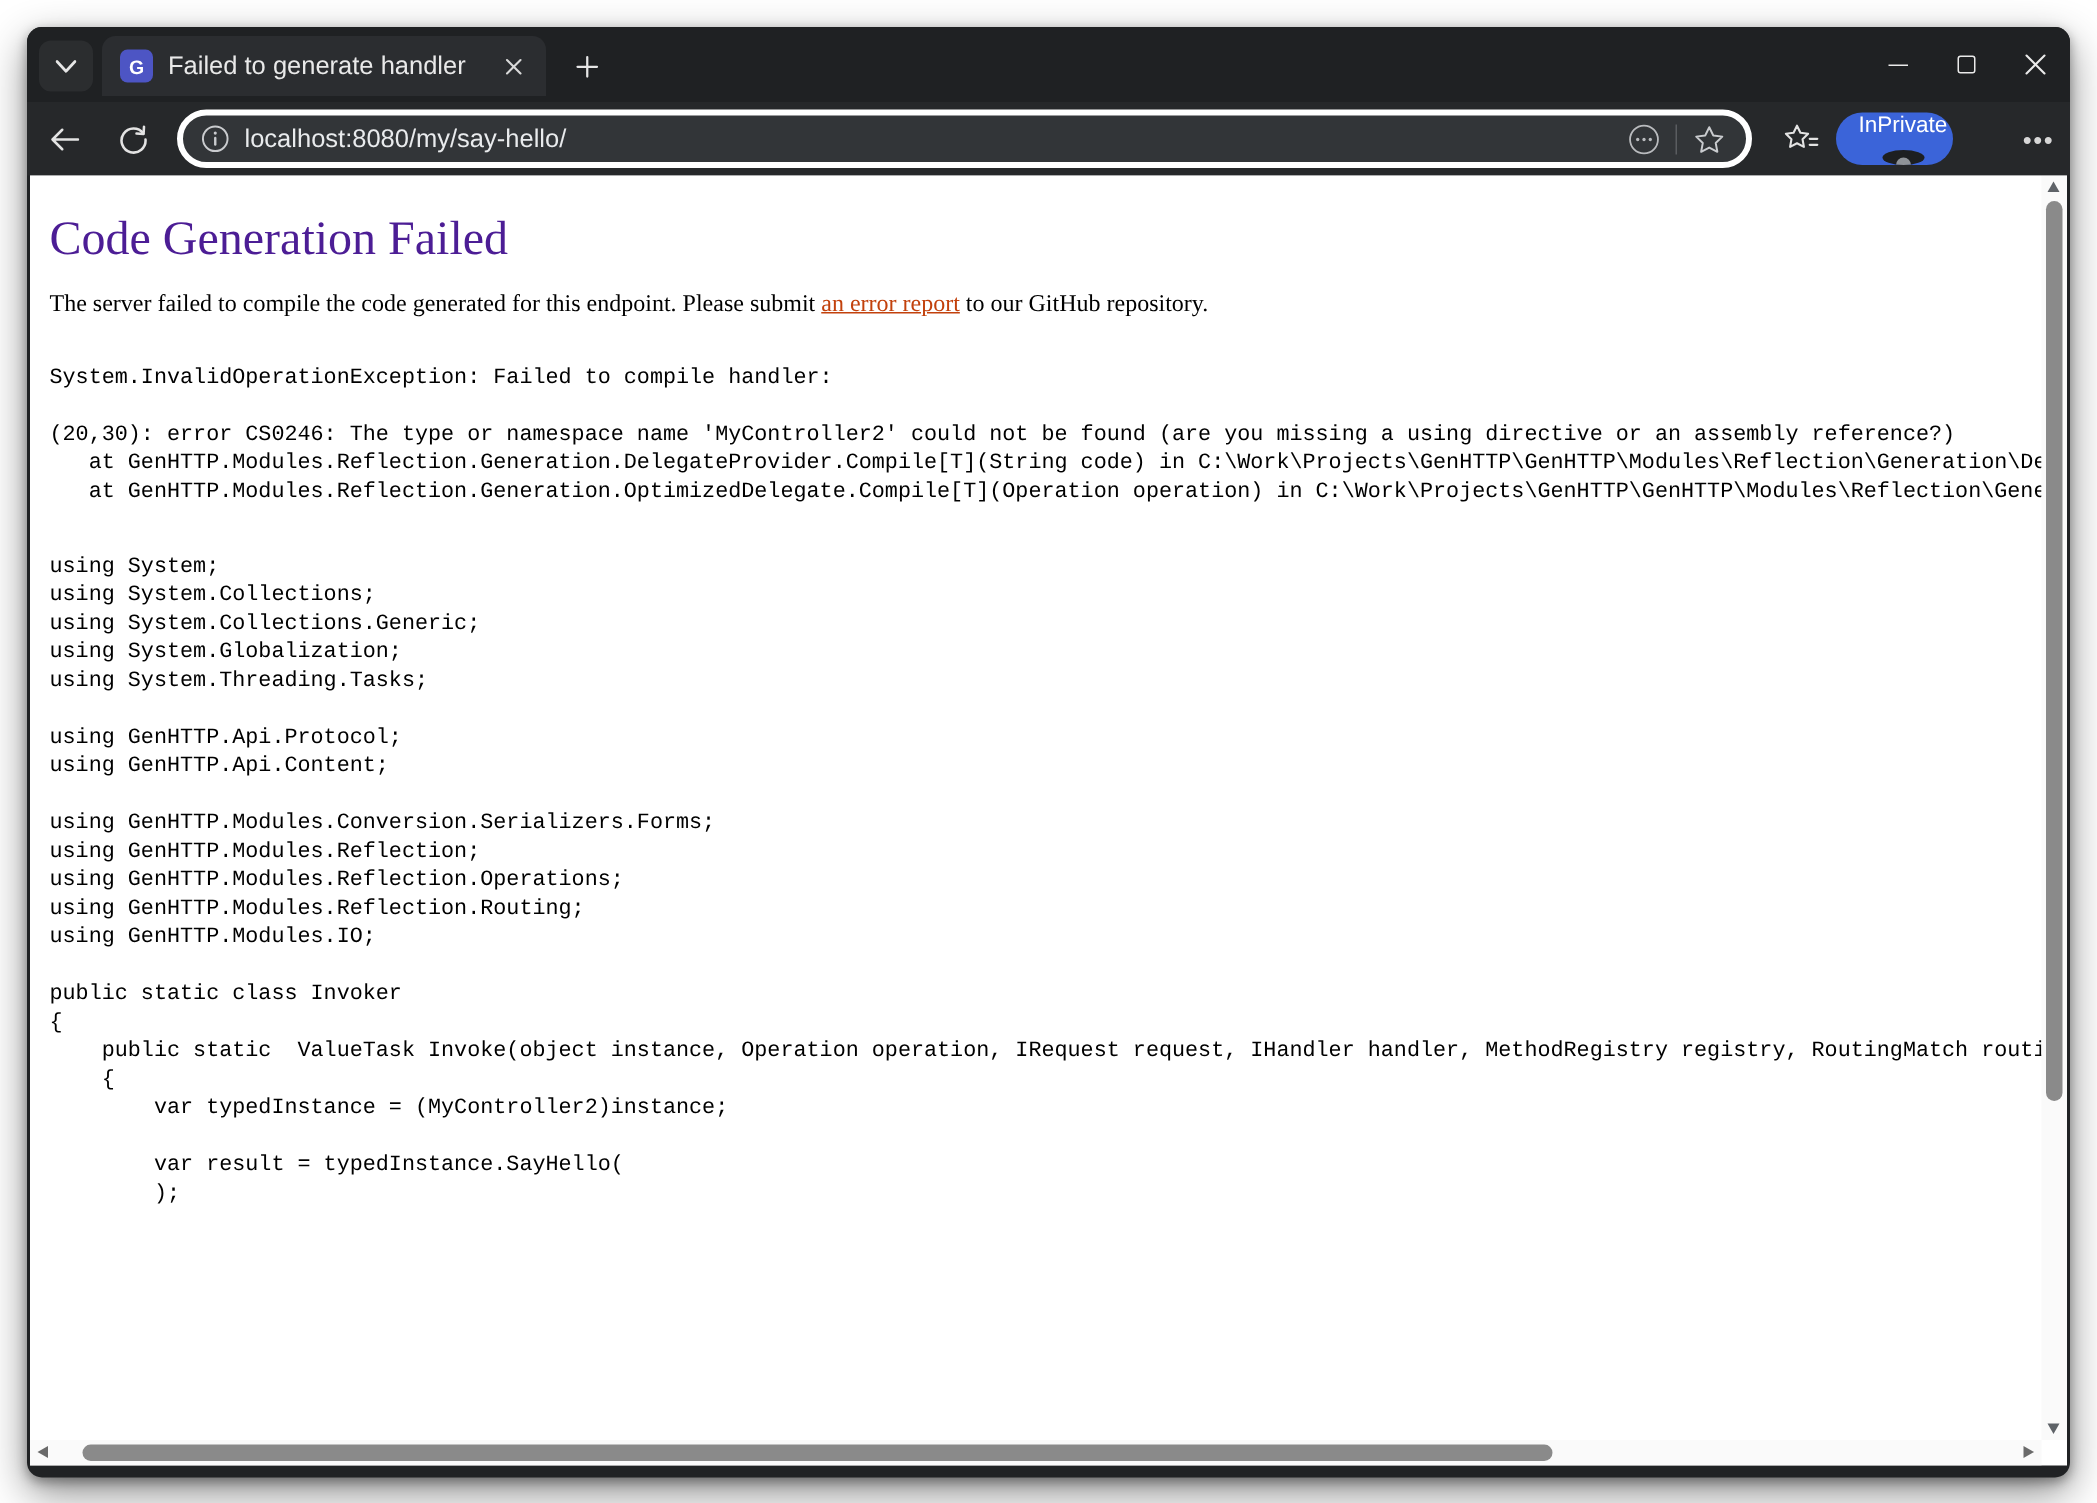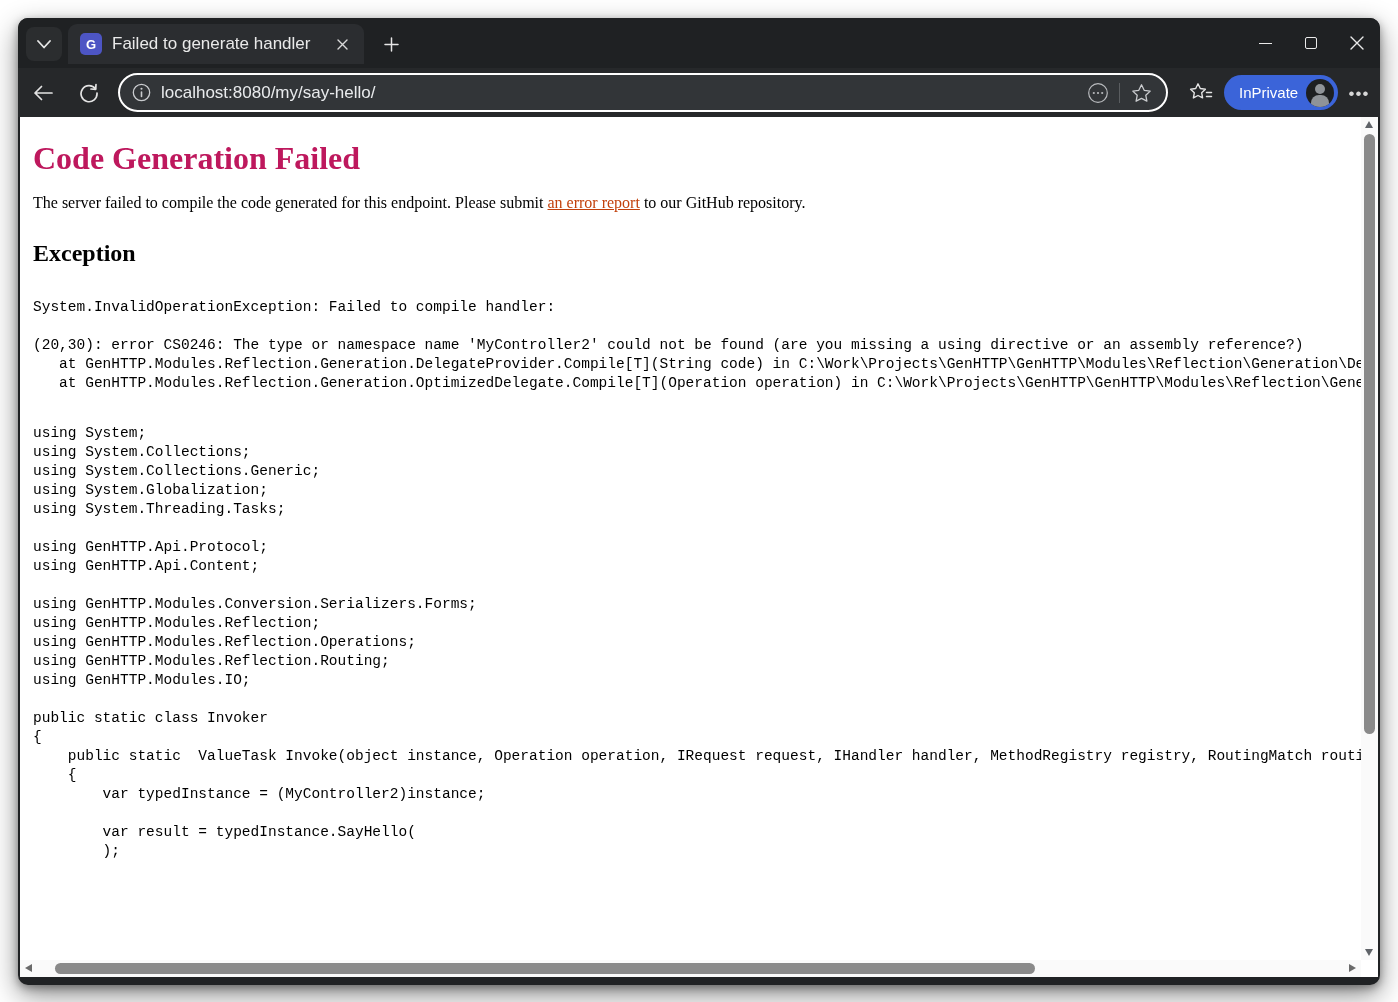--- a/index.html
+++ b/index.html
@@ -43,50 +43,50 @@
   .maximize-glyph { width: 12px; height: 12px; border: 1.6px solid #eaeaea; border-radius: 2px; display: block; }
 
   
   .toolbar { position: relative; height: 49px; background: #26282a; }
   .nav-btn { position: absolute; top: 6px; width: 38px; height: 38px; border-radius: 8px;
              display: flex; align-items: center; justify-content: center; cursor: pointer; }
   .back-btn { left: 6px; }
   .refresh-btn { left: 52px; }
   .addressbar {
     position: absolute; left: 100px; top: 5px; width: 1050px; height: 39px;
-    background: #323538; border: 2px solid #ffffff; border-radius: 20px;
+    background: #323538; border: 4px solid #ffffff; border-radius: 20px;
     display: flex; align-items: center; padding: 0 10px 0 12px; cursor: text;
   }
   .url-text { color: #e9ebed; font-size: 17px; margin-left: 10px; white-space: nowrap; flex: 1 1 auto; }
   .addr-icon { width: 30px; height: 30px; display: flex; align-items: center; justify-content: center; border-radius: 50%; cursor: pointer; flex: 0 0 auto; }
   .addr-divider { width: 1px; height: 20px; background: #5a5d60; margin: 0 6px; flex: 0 0 auto; }
   .hub-btn { position: absolute; left: 1166px; top: 8px; width: 34px; height: 34px;
              display: flex; align-items: center; justify-content: center; border-radius: 7px; cursor: pointer; }
   .inprivate-pill {
     position: absolute; left: 1206px; top: 7px; height: 35px; border-radius: 18px;
-    background: #3b64d9; display: flex; align-items: center; padding: 0 4px 0 15px; gap: 8px; cursor: pointer;
+    background: #3b64d9; display: flex; align-items: center; padding: 0 4px 0 15px; gap: 8px; cursor: pointer; flex-direction: column;
   }
   .inprivate-label { color: #ffffff; font-size: 15px; }
   .avatar { width: 28px; height: 28px; border-radius: 50%; background: #1d1f21; position: relative; overflow: hidden; }
   .avatar .head { position: absolute; left: 9px; top: 5px; width: 10px; height: 10px; border-radius: 50%; background: #8f9398; }
   .avatar .body { position: absolute; left: 5px; top: 16px; width: 18px; height: 12px; border-radius: 8px 8px 0 0; background: #8f9398; }
   .more-btn { position: absolute; left: 1324px; top: 8px; width: 34px; height: 34px;
               display: flex; align-items: center; justify-content: center; border-radius: 7px; cursor: pointer; }
   .dots { color: #d7d7d7; font-size: 17px; letter-spacing: 1px; line-height: 1; }
 
   
   .page {
     position: absolute; left: 2px; right: 2px; top: 99px; height: 860px;
     background: #ffffff; overflow: hidden;
   }
   .content {
     position: absolute; left: 0; top: 0; right: 17px; bottom: 17px;
     overflow: hidden; padding: 1px 0 0 13px; background: #ffffff;
   }
-  .content h1 { font-family: "Liberation Serif", serif; font-size: 32px; font-weight: bold; color: #be185d; margin: 22px 0 17px; }
+  .content h1 { font-family: "Liberation Serif", serif; font-size: 32px; font-weight: normal; color: #4c1d95; margin: 22px 0 17px; }
   .content h2 { font-family: "Liberation Serif", serif; font-size: 24px; font-weight: bold; color: #000000; margin: 28px 0 14px; }
   .content p  { font-family: "Liberation Serif", serif; font-size: 16px; color: #000000; margin: 17px 0; }
   .content a  { color: #c2410c; text-decoration: underline; cursor: pointer; }
   .content pre {
     font-family: Liberation Mono, monospace;
     font-size: 14.5px; line-height: 19px; color: #000000;
     white-space: pre; margin: 31px 0 17px;
   }
 
   
@@ -207,21 +207,20 @@
     </div>
   </div>
 
   <div class="page">
 
     <div class="content">
       <h1>Code Generation Failed</h1>
 
       <p><span>The server failed to compile the code generated for this endpoint. Please submit </span><a>an error report</a><span> to our GitHub repository.</span></p>
 
-      <h2>Exception</h2>
       <pre>System.InvalidOperationException: Failed to compile handler:
 
 (20,30): error CS0246: The type or namespace name 'MyController2' could not be found (are you missing a using directive or an assembly reference?)
    at GenHTTP.Modules.Reflection.Generation.DelegateProvider.Compile[T](String code) in C:\Work\Projects\GenHTTP\GenHTTP\Modules\Reflection\Generation\DelegateProvider.cs
    at GenHTTP.Modules.Reflection.Generation.OptimizedDelegate.Compile[T](Operation operation) in C:\Work\Projects\GenHTTP\GenHTTP\Modules\Reflection\Generation\OptimizedDelegate.cs</pre>
 
       <pre>using System;
 using System.Collections;
 using System.Collections.Generic;
 using System.Globalization;

